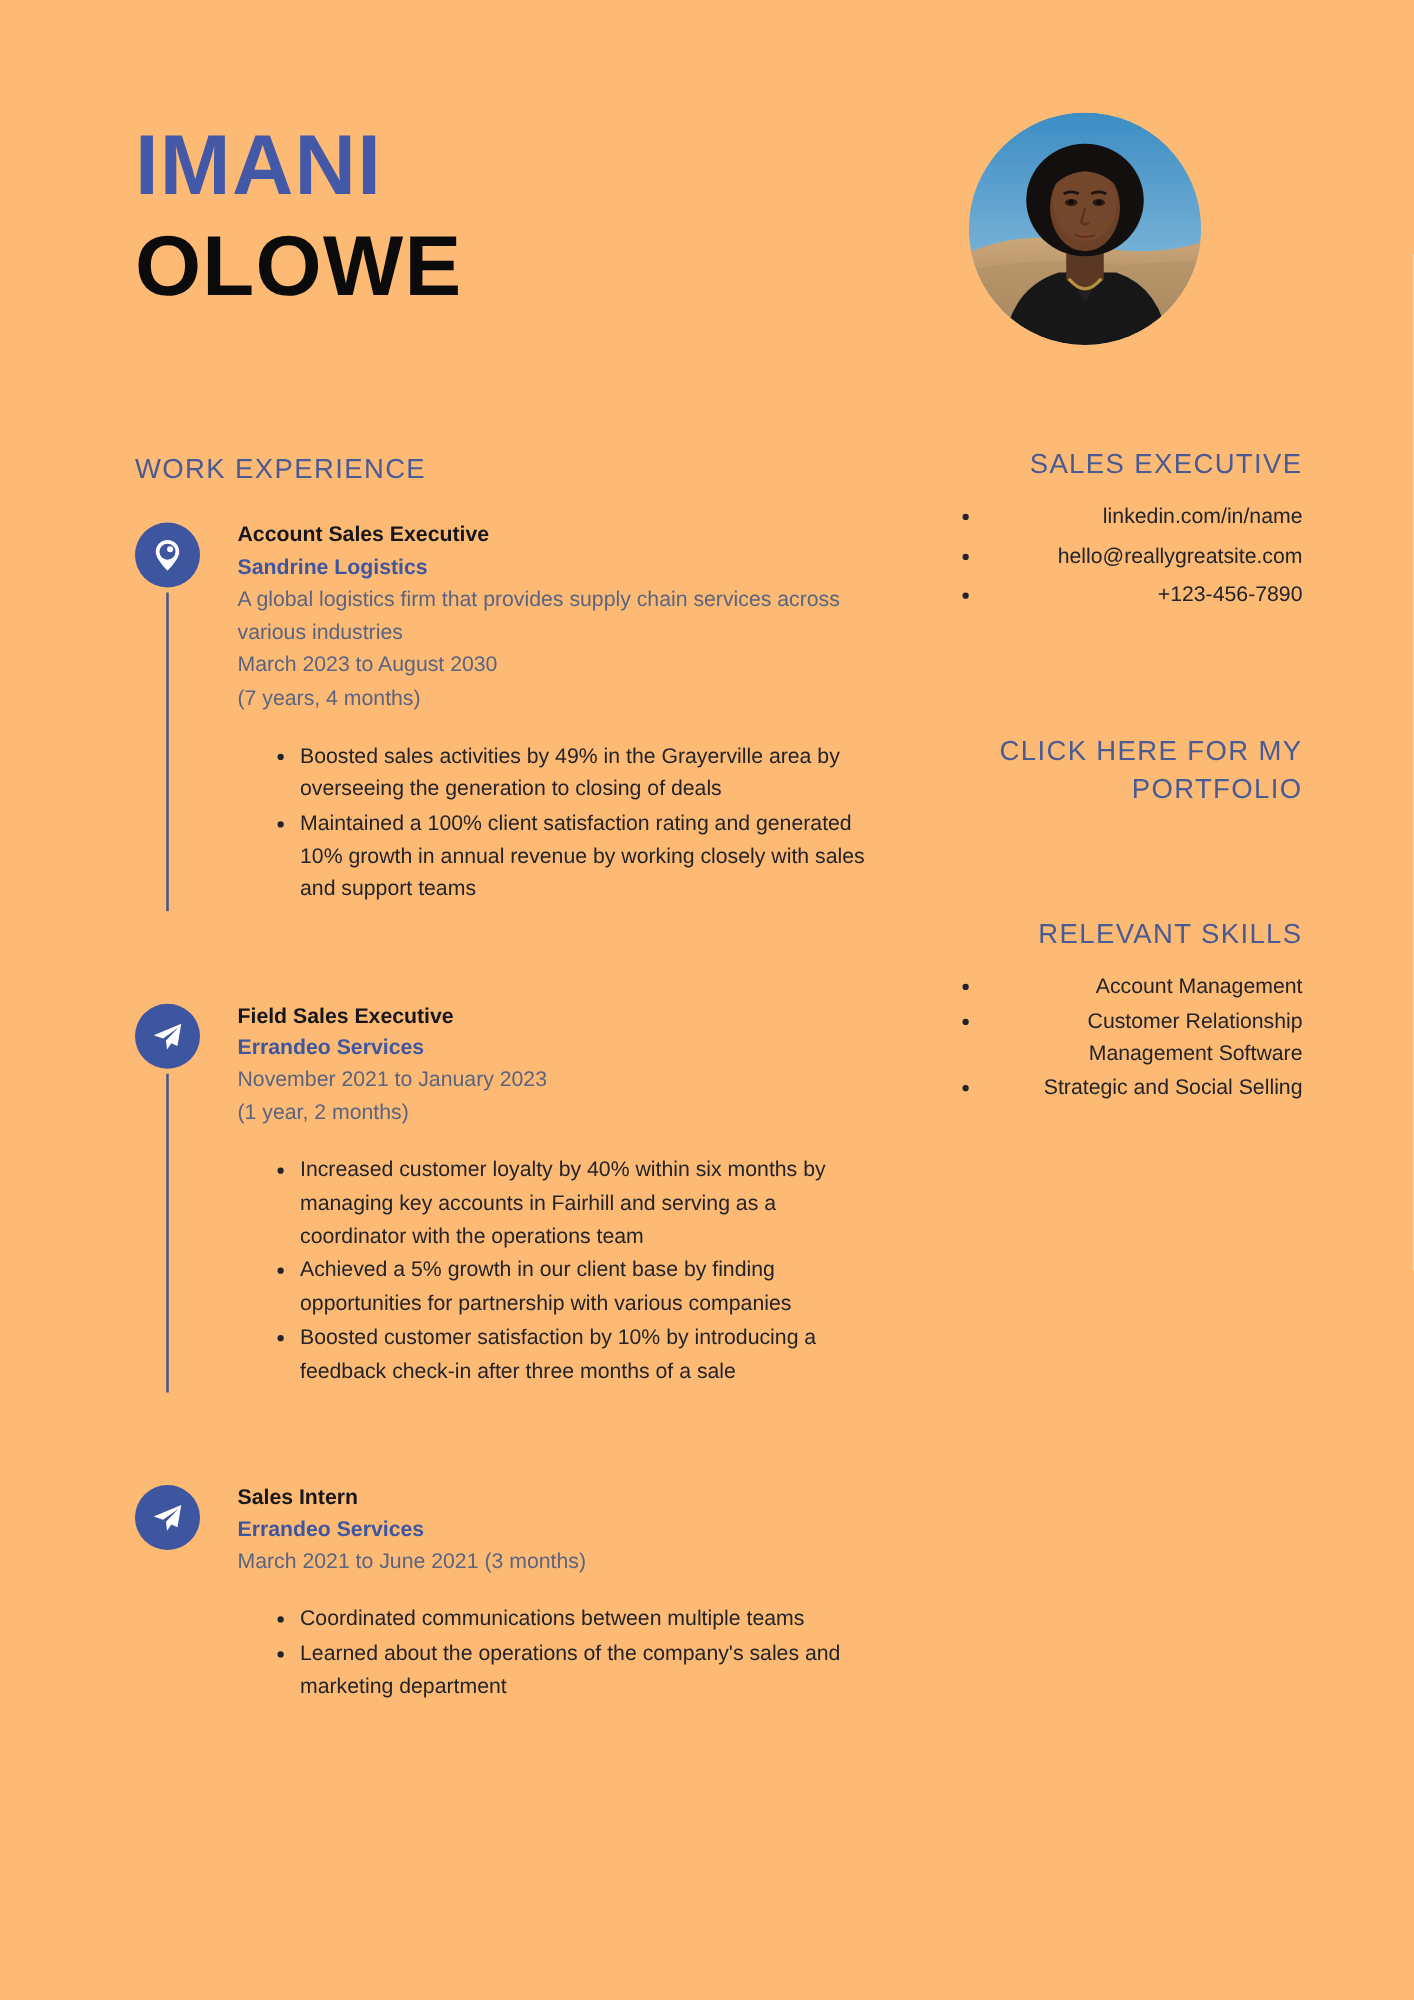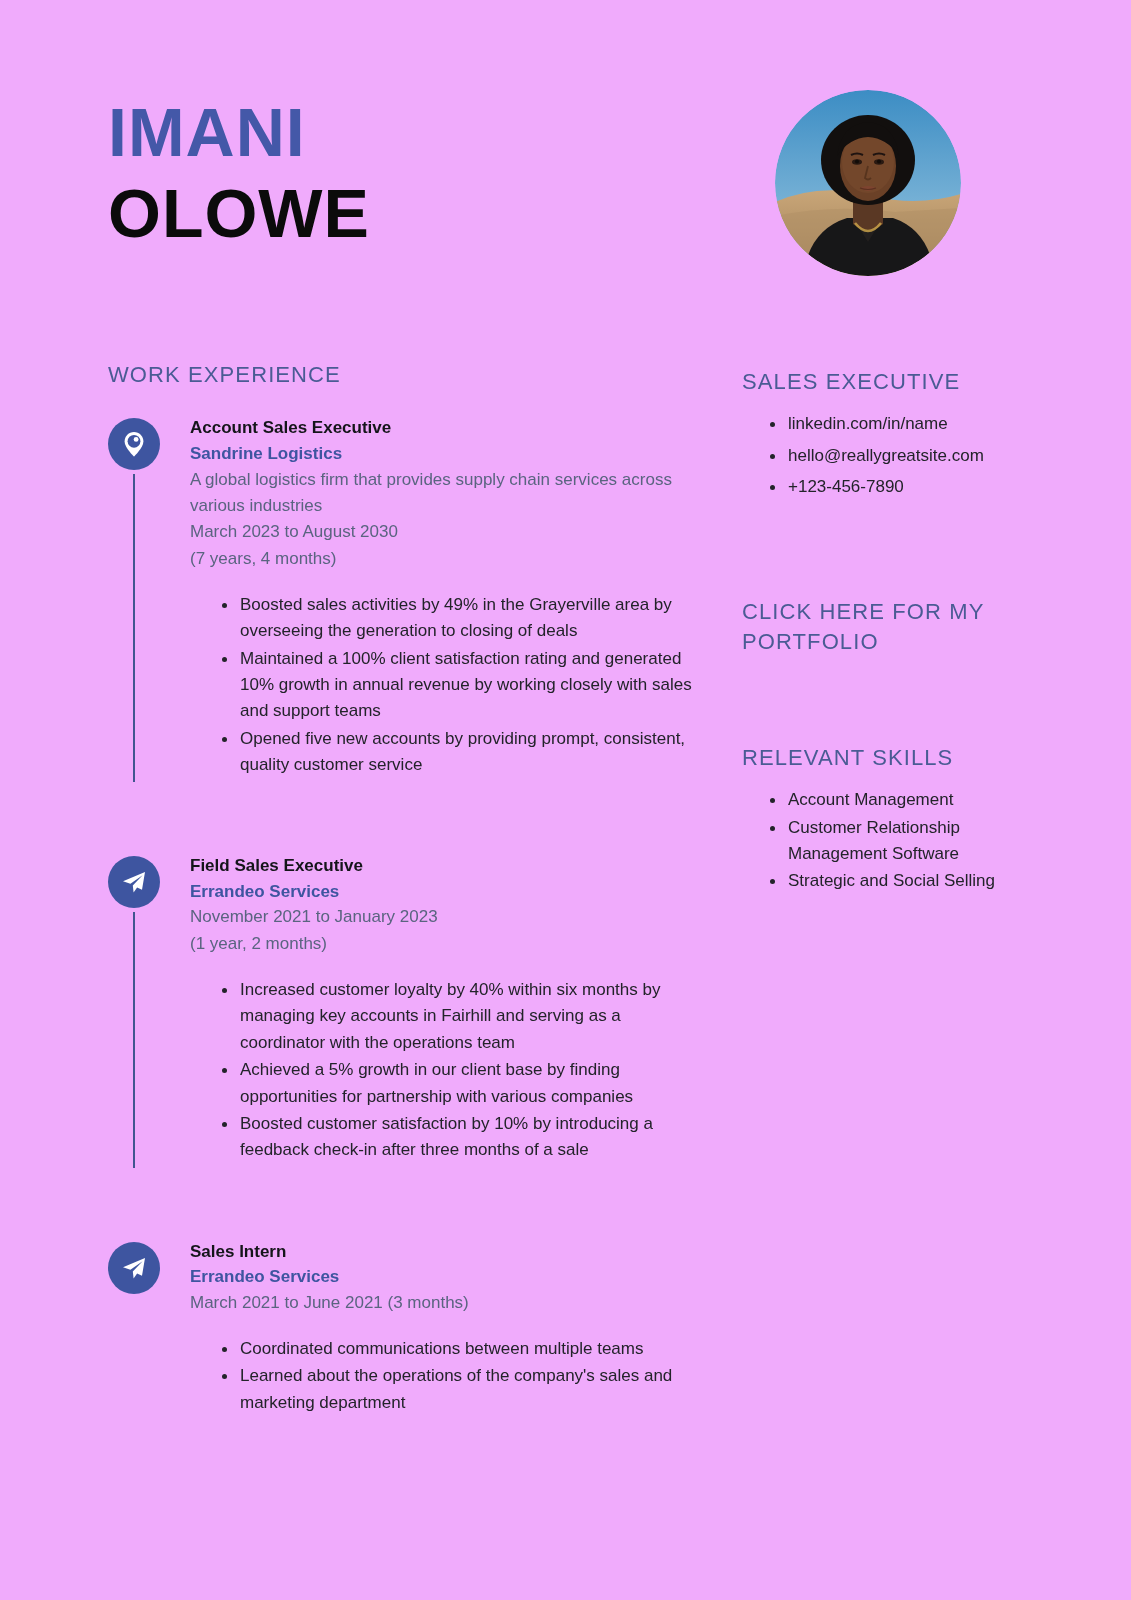--- a/index.html
+++ b/index.html
@@ -2,21 +2,21 @@
 <html><head>
 <meta charset="utf-8">
 <style>
   * { margin:0; padding:0; box-sizing:border-box; }
   html, body {
     width:1131px; height:1600px;
     background:#F8F3EC;
     font-family:"Liberation Sans", sans-serif;
     overflow:hidden;
   }
-  .page { position:relative; width:1131px; height:1600px; background:#f0abfc; }
+  .page { position:relative; width:1131px; height:1600px; background:#fdba74; }
 
   
   .header { position:absolute; left:108px; top:100px; width:900px; height:200px; }
   .name-line1 {
     font-size:68px; font-weight:700; letter-spacing:1px;
     color:#4458A8; line-height:0.95; font-family:"Liberation Sans", sans-serif;
   }
   .name-line2 {
     font-size:68px; font-weight:700; letter-spacing:1px;
     color:#0B0B0B; line-height:1.02; margin-top:14px;
@@ -24,21 +24,21 @@
 
   .avatar {
     position:absolute; left:775px; top:90px;
     width:186px; height:186px; border-radius:50%;
     overflow:hidden;
   }
   .avatar svg { display:block; width:186px; height:186px; }
 
   
   .left-col  { position:absolute; left:108px; top:362px; width:600px; }
-  .right-col { position:absolute; left:742px; top:369px; width:300px; }
+  .right-col { position:absolute; left:742px; top:358px; width:300px;text-align:right; }
 
   .section-title {
     font-size:22px; color:#4A5B94; letter-spacing:1.1px;
     font-weight:400; line-height:1.2; margin-bottom:14px;
   }
   .section-title.tight { margin-bottom:16px; }
 
   
   .job { position:relative; padding-left:82px; margin-bottom:8px; }
   .job-icon {
@@ -163,21 +163,20 @@
 
       <div class="job-title">Account Sales Executive</div>
       <div class="job-company">Sandrine Logistics</div>
       <div class="job-desc">A global logistics firm that provides supply chain services across various industries</div>
       <div class="job-desc">March 2023 to August 2030</div>
       <div class="job-desc">(7 years, 4 months)</div>
 
       <ul class="job-bullets">
         <li>Boosted sales activities by 49% in the Grayerville area by overseeing the generation to closing of deals</li>
         <li>Maintained a 100% client satisfaction rating and generated 10% growth in annual revenue by working closely with sales and support teams</li>
-        <li>Opened five new accounts by providing prompt, consistent, quality customer service</li>
       </ul>
     </div>
 
     <div class="gap-lg"></div>
 
     <div class="job">
       <div class="job-icon">
         <svg width="28" height="28" viewBox="0 0 28 28" xmlns="http://www.w3.org/2000/svg">
           <path d="M25 4 L3 13.2 L10.4 15.8 L22.6 7.2 L12.8 17.4 L13.6 24.6 L17.1 19.6 L22 21.8 Z" fill="#FFFFFF"></path>
         </svg>

